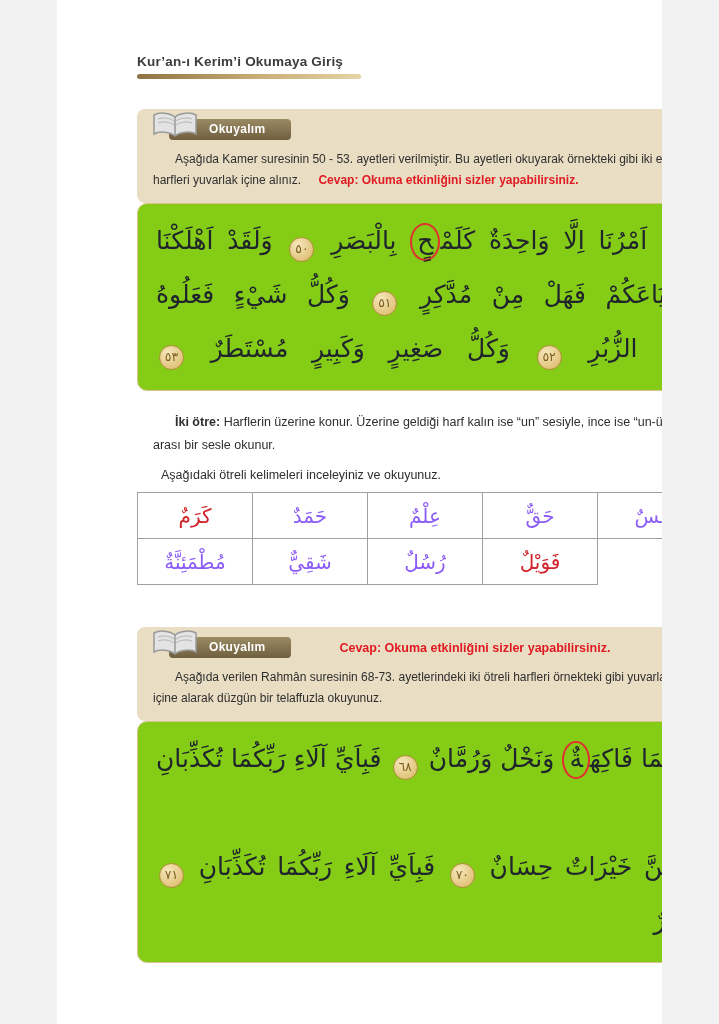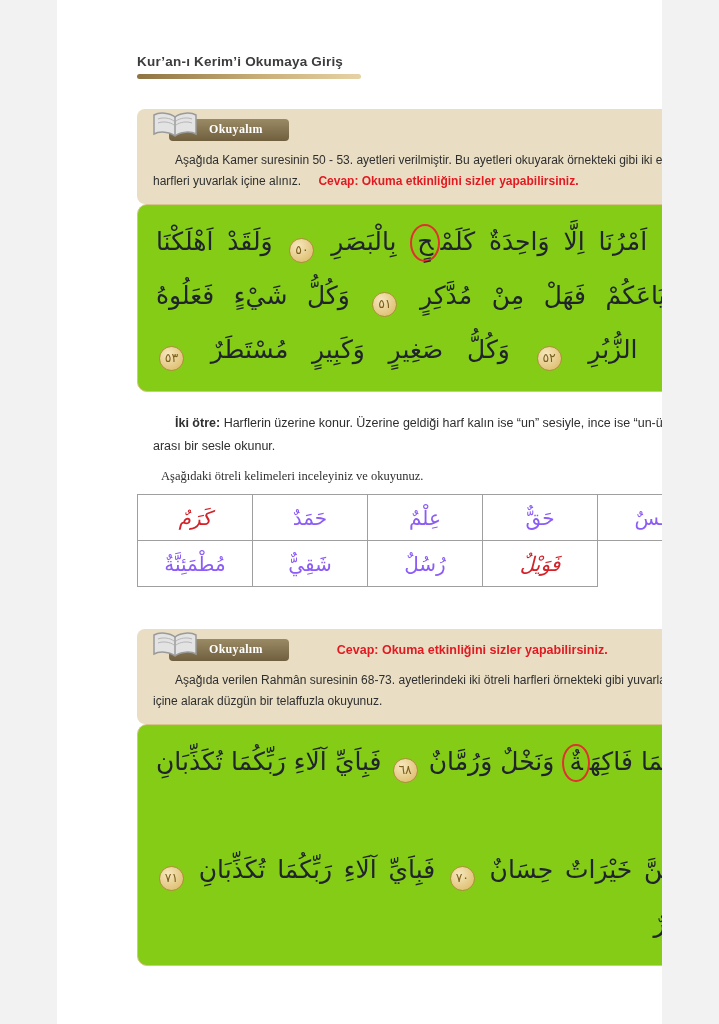--- a/index.html
+++ b/index.html
@@ -15,21 +15,21 @@
   .doc-header { margin-top:54px; }
   .doc-title { font-size:13.5px; font-weight:bold; color:#3c3c3c; letter-spacing:.2px; }
   .title-bar { margin-top:5px; width:224px; height:5px; border-radius:4px;
     background:linear-gradient(90deg,#8f7443,#c9ae78 55%,#e6d3a5); }
 
   
   .panel { background:#e9dec4; border-radius:8px; padding:10px 14px 12px 14px; margin-top:30px; }
   .badge-row { display:flex; align-items:center; }
   .book-icon { position:relative; z-index:2; margin:-10px -30px -2px 0; width:48px; height:30px; }
   .badge { background:linear-gradient(180deg,#9a8a64,#6f5f3e); color:#fff; font-size:12px;
-    font-weight:bold; padding:3px 26px 4px 40px; border-radius:4px; letter-spacing:.3px;font-family:Liberation Serif, serif; }
+    font-weight:bold; padding:3px 26px 4px 40px; border-radius:4px; letter-spacing:.3px; }
   .para { margin:9px 2px 0; font-size:12px; line-height:1.75; text-indent:22px; }
   .answer { color:#e11a22; font-weight:bold; margin-left:14px; }
   .panel-answer { color:#e11a22; font-weight:bold; font-size:12.5px; margin-left:48px; }
 
   
   .quran-box { background:#84cc16; border:1px solid #d9c28c;
     border-radius:10px; padding:10px 18px 14px; }
   .ar-line { direction:rtl; font-family:"DejaVu Sans", sans-serif; font-size:25px;
     line-height:54px; color:#20242c; text-align:justify; text-align-last:justify; }
   .circ { border:2px solid #e03131; border-radius:50%; padding:1px 5px 4px; }
@@ -37,29 +37,29 @@
     width:25px; height:25px; border-radius:50%;
     background:radial-gradient(circle at 35% 30%,#f6e7bd,#d9b661);
     border:1px solid #b08c3c; color:#7c5f1d; font-size:12.5px; line-height:1;
     vertical-align:-4px; margin:0 3px; }
 
   
   .def-para { margin:20px 16px 0; font-size:12.5px; line-height:1.8; text-indent:22px; }
   .term { font-weight:bold; }
   .example-para { margin:8px 2px 0; font-size:12.5px; line-height:2; text-indent:22px; }
   .ar-inline { font-family:"DejaVu Sans", sans-serif; font-size:19px; color:#d2232a; }
-  .intro-para { margin:12px 2px 0; font-size:12.5px; text-indent:22px;font-family:Liberation Serif, serif; }
+  .intro-para { margin:12px 2px 0; font-size:12.5px; text-indent:22px; }
 
   
   .wtable { margin-top:10px; display:grid; grid-template-columns:repeat(5,1fr);
     border-top:1px solid #9f9f9f; border-left:1px solid #9f9f9f; background:#fff; }
   .cell { border-right:1px solid #9f9f9f; border-bottom:1px solid #9f9f9f; height:46px;
     display:flex; align-items:center; justify-content:center; }
   .ar-word { font-family:"DejaVu Sans", sans-serif; font-size:20px; }
-  [data-color="red"] { color:#d2232a;font-style:italic; }
+  [data-color="red"] { color:#d2232a; }
   [data-color="navy"] { color:#8b5cf6; }
 
   .page-number { position:absolute; left:0; right:0; top:930px; text-align:center;
     font-size:13px; color:#3f3f3f; }
 </style>
 </head>
 <body>
 
 <div class="page">
   <div class="content">

